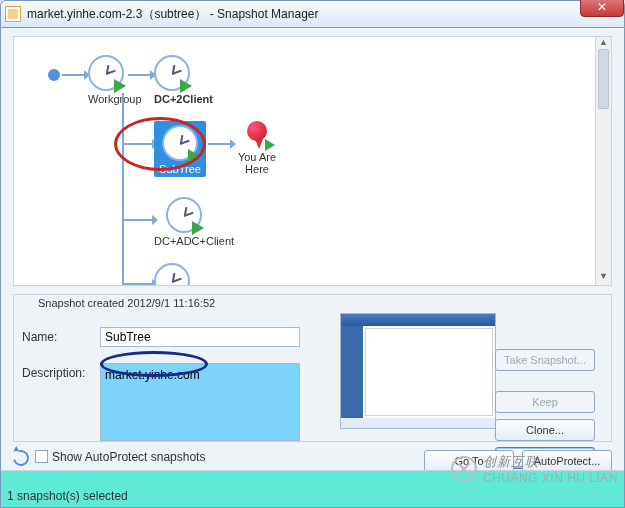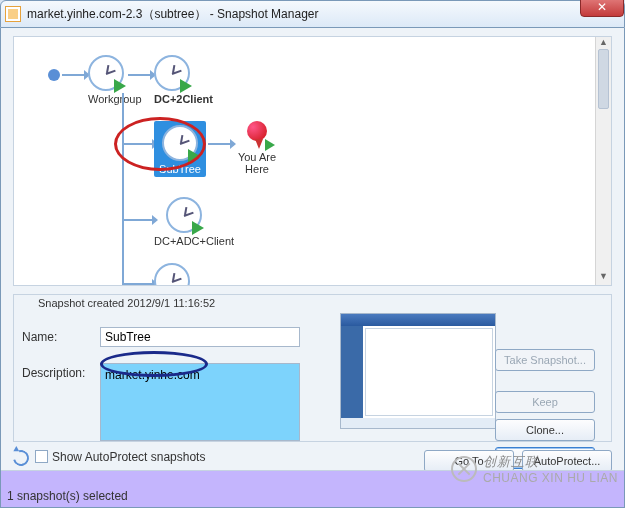--- a/index.html
+++ b/index.html
@@ -73,21 +73,21 @@
 
 .bottom-bar { position:absolute; left:12px; right:12px; top:422px; height:30px; display:flex; align-items:flex-start; }
 .refresh-icon { width:16px; height:16px; border:2px solid #5a8fd6; border-radius:50%; border-left-color:transparent; transform:rotate(30deg); margin-right:6px; position:relative; }
 .refresh-icon::after { content:""; position:absolute; left:-4px; top:-2px; border-left:5px solid #5a8fd6; border-top:3px solid transparent; border-bottom:3px solid transparent; }
 .checkbox { width:13px; height:13px; border:1px solid #8ea8c5; background:#fff; margin-right:4px; }
 .bottom-bar .lbl { font-size:12px; color:#333; }
 .bottom-bar .right-btns { margin-left:auto; display:flex; gap:8px; }
 .bottom-bar .btn { width:90px; }
 
 
-.statusbar { position:absolute; left:0; right:0; bottom:0; height:22px; background:#c4b5fd; border-top:1px solid #c6d3e1; font-size:12px; color:#333; padding:18px 6px; }
+.statusbar { position:absolute; left:0; right:0; bottom:0; height:22px; background:#5eead4; border-top:1px solid #c6d3e1; font-size:12px; color:#333; padding:18px 6px; }
 
 .watermark { position:absolute; right:6px; bottom:22px; display:flex; align-items:center; gap:6px; color:#888; font-size:12px; pointer-events:none; }
 .watermark .logo { width:26px; height:26px; border:2px solid #bbb; border-radius:50%; position:relative; }
 .watermark .logo::before, .watermark .logo::after { content:""; position:absolute; left:50%; top:50%; width:16px; height:2px; background:#bbb; transform-origin:center; }
 .watermark .logo::before { transform:translate(-50%,-50%) rotate(45deg); }
 .watermark .logo::after { transform:translate(-50%,-50%) rotate(-45deg); }
 .watermark .cn { font-size:13px; color:#888; letter-spacing:1px;font-style:italic; }
 .watermark .en { font-size:12px; color:#aaa; letter-spacing:0.5px; display:block; }
 </style>
 </head>

